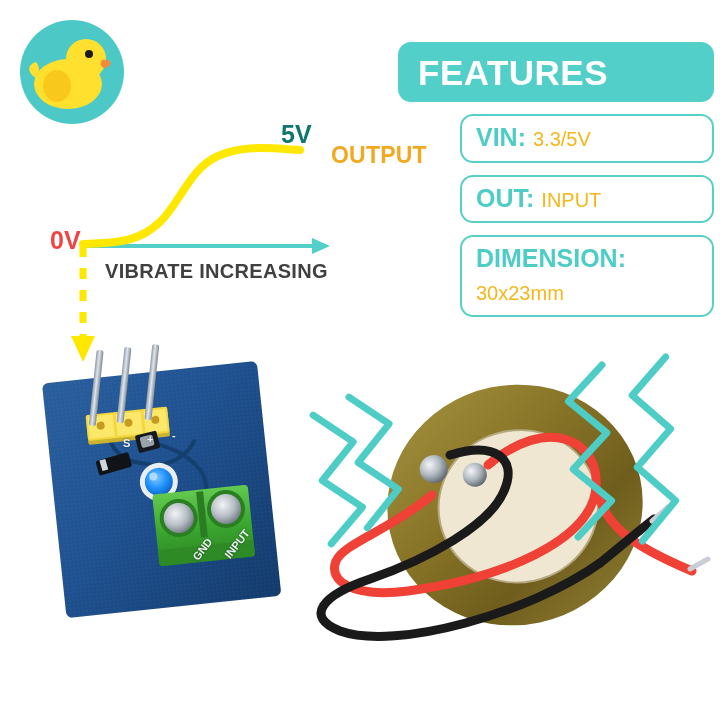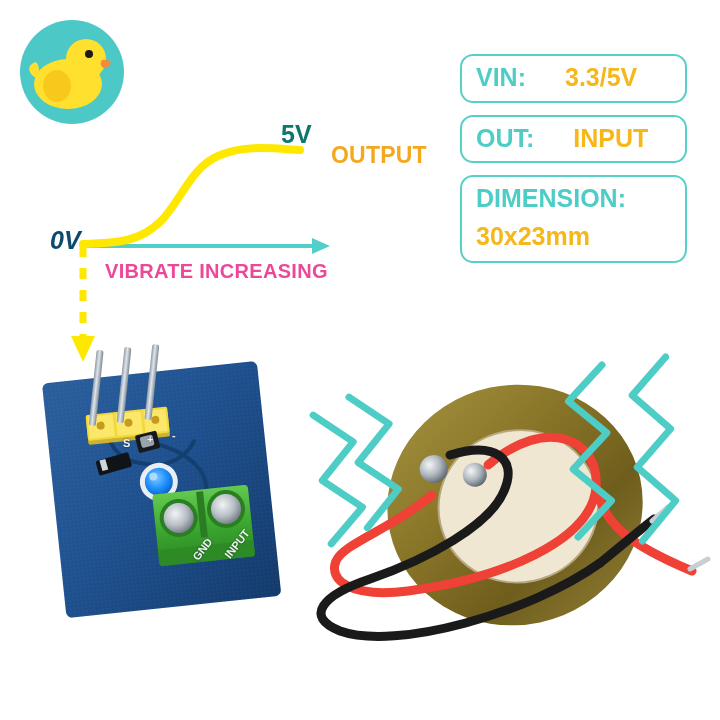--- a/index.html
+++ b/index.html
@@ -29,37 +29,36 @@
   
   .graph-label {
     font-weight: bold;
     letter-spacing: 0.2px;
     white-space: nowrap;
     line-height: 1;
   }
   #label-0v {
     left: 50px; top: 228px;
     font-size: 25px;
-    color: #0c4a6e;
-    font-style: italic;
+    color: #ef4444;
   }
   #label-5v {
     left: 281px; top: 122px;
     font-size: 25px;
     color: #0f766e;
   }
   #label-output {
     left: 331px; top: 144px;
     font-size: 23px;
     color: #f4a81f;
   }
   #label-vibrate {
     left: 105px; top: 261px;
     font-size: 20px;
-    color: #ec4899;
+    color: #404040;
     font-weight: bold;
     letter-spacing: 0.3px;
   }
 
   
   #features-panel {
     left: 398px; top: 42px;
     width: 316px;
   }
   #features-header {
@@ -76,42 +75,41 @@
     color: #ffffff;
     font-size: 35px;
     font-weight: bold;
     letter-spacing: 0.5px;
     line-height: 1;
   }
   .feature-box {
     box-sizing: border-box;
     margin-left: 62px;
     margin-top: 12px;
-    width: 227px;
+    width: 254px;
     background: #ffffff;
     border: 2.5px solid #58d0ca;
     border-radius: 13px;
     padding: 7px 14px 8px 14px;
     display: flex;
     flex-wrap: wrap;
     align-items: baseline;
-    gap: 32px;
   }
   .feature-box.stacked { display: block; padding-bottom: 10px; }
   .feature-key {
     color: #4ecdc6;
     font-size: 25px;
     font-weight: bold;
     white-space: nowrap;
     line-height: 1.18;
   }
   .feature-val {
     color: #f5b719;
-    font-size: 25px;
-    font-weight: bold;
+    font-size: 20px;
+    font-weight: normal;
     white-space: nowrap;
     margin-left: 7px;
     line-height: 1.18;
   }
   .feature-box.stacked .feature-val { margin-left: 0; display: block; margin-top: 8px; }
 
   
   #pcb-photo { left: 42px; top: 332px; width: 270px; height: 300px; }
   #piezo-photo { left: 300px; top: 355px; width: 420px; height: 300px; }
   #graph-svg { left: 0px; top: 110px; width: 400px; height: 260px; }
@@ -294,20 +292,23 @@
       <polyline points="22,62 58,94 22,128 58,160 22,192" transform="rotate(-8 40 127)"></polyline>
       <polyline points="58,44 94,76 58,110 94,142 58,176" transform="rotate(-8 76 110)"></polyline>
 
       <polyline points="308,16 272,50 308,84 272,118 308,152 272,186" transform="rotate(-4 290 101)"></polyline>
       <polyline points="372,8 336,44 372,80 336,116 372,152 336,190" transform="rotate(-4 354 99)"></polyline>
     </g>
   </svg>
 
   <div class="abs" id="features-panel">
 
+    <div id="features-header">
+      <span id="features-header-title">FEATURES</span>
+    </div>
 
     <div class="feature-box">
       <span class="feature-key">VIN:</span>
       <span class="feature-val">3.3/5V</span>
     </div>
 
     <div class="feature-box">
       <span class="feature-key">OUT:</span>
       <span class="feature-val">INPUT</span>
     </div>

